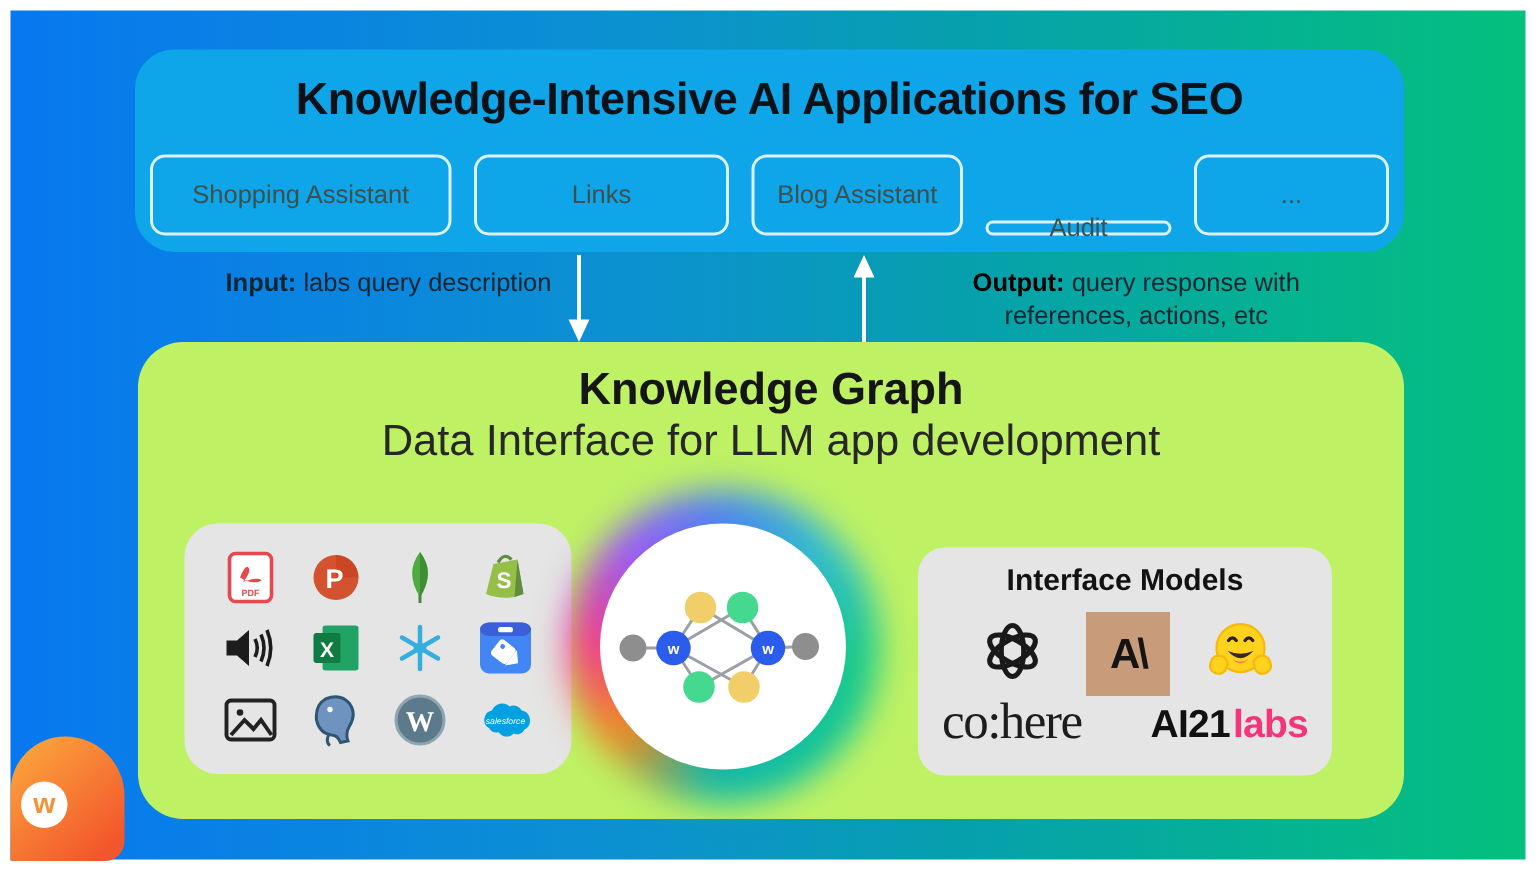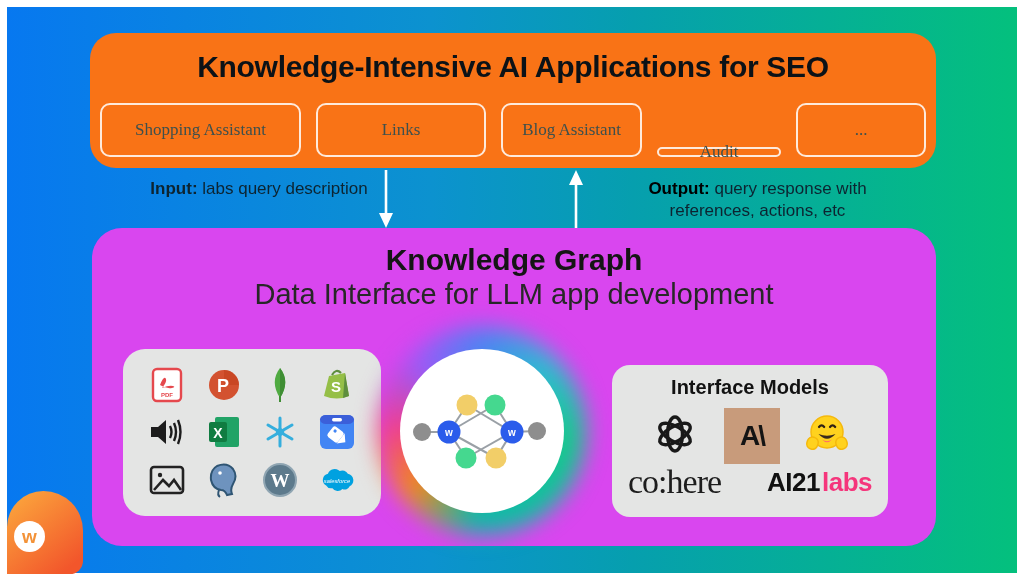--- a/index.html
+++ b/index.html
@@ -2,45 +2,45 @@
 <html><head>
 <meta charset="utf-8">
 <style>
   * { margin:0; padding:0; box-sizing:border-box; }
   body { background:#fff; font-family:"Liberation Sans", sans-serif; }
   .canvas { position:relative; width:1024px; height:580px; background:#ffffff; overflow:hidden; }
   .bg { position:absolute; inset:7px; background:linear-gradient(90deg,#0778F0 0%,#0C92CF 42%,#069FAE 62%,#04C07D 100%); }
 
   
   .top-panel { position:absolute; left:90px; top:33px; width:846px; height:135px;
-    background:#f97316; border-radius:26px; }
+    background:#0ea5e9; border-radius:26px; }
   .top-title { margin-top:17px; text-align:center; font-size:30px; font-weight:800;
     color:#0c1217; letter-spacing:-.3px; }
   .pills { position:absolute; left:10px; right:10px; bottom:11px; height:54px;
-    display:flex; justify-content:space-between;font-family:Liberation Serif, serif; }
+    display:flex; justify-content:space-between; }
   .pill { border:2px solid rgba(255,255,255,.85); border-radius:10px;
     display:flex; align-items:center; justify-content:center;
     color:#3d504d; font-size:17px; }
   .pill:nth-child(1){ width:201px; } .pill:nth-child(2){ width:170px; }
   .pill:nth-child(3){ width:141px; } .pill:nth-child(4){ width:124px;margin-top:44px; }
   .pill:nth-child(5){ width:130px; }
 
   
   .note { position:absolute; font-size:17px; line-height:22px; text-align:center; color:#0d2431; }
   .note b { font-weight:800;margin-top:21px; }
   .note-input { left:148px; top:178px; width:222px; }
   .note-output { left:615px; top:178px; width:285px; }
   .note-output b { color:#000000; }
   .arrow { position:absolute; width:18px; height:60px; }
   .arrow-down { left:377px; top:169px; }
   .arrow-up { left:567px; top:169px; }
 
   
   .main-panel { position:absolute; left:92px; top:228px; width:844px; height:318px;
-    background:#d946ef; border-radius:30px; }
+    background:#bef264; border-radius:30px; }
   .kg-title { margin-top:15px; text-align:center; font-size:30px; font-weight:800; color:#151515; }
   .kg-sub { margin-top:1px; text-align:center; font-size:29px; font-weight:400; color:#272727; }
 
   
   .sources-card { position:absolute; left:31px; top:121px; width:258px; height:167px;
     background:#E4E5E4; border-radius:22px;
     display:grid; grid-template-columns:repeat(4,1fr); grid-template-rows:repeat(3,1fr);
     padding:12px 16px; align-items:center; justify-items:center; }
   .src-icon { width:38px; height:38px; display:flex; align-items:center; justify-content:center; }
 

